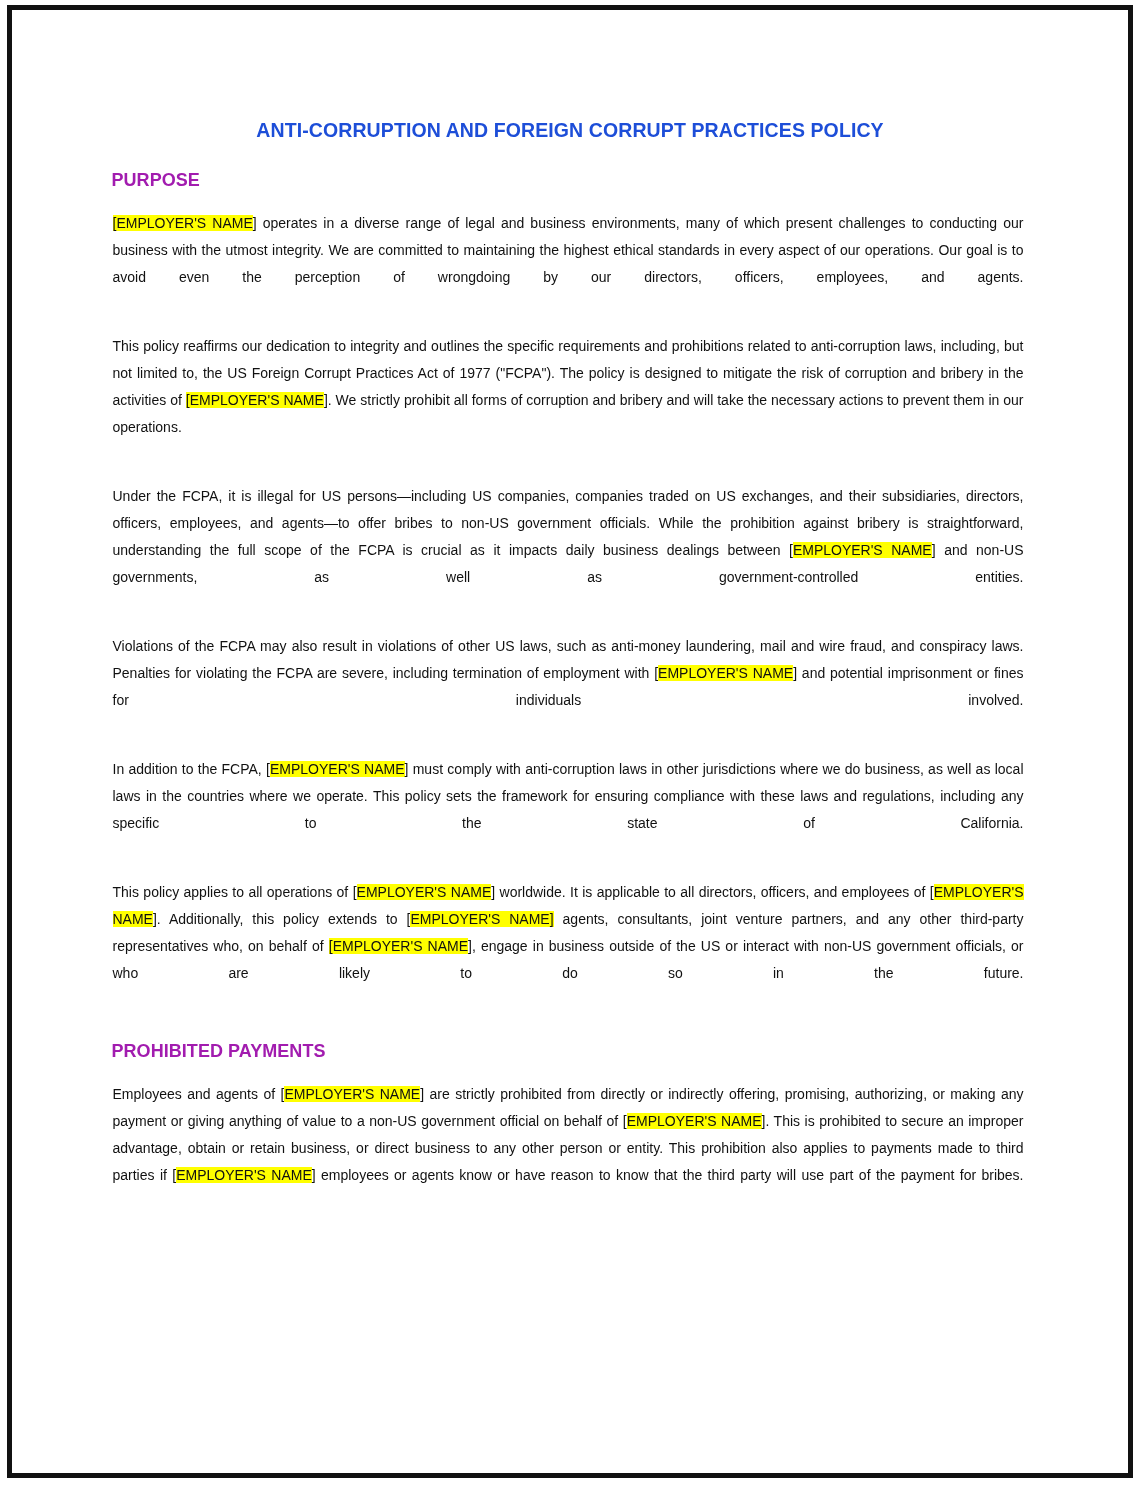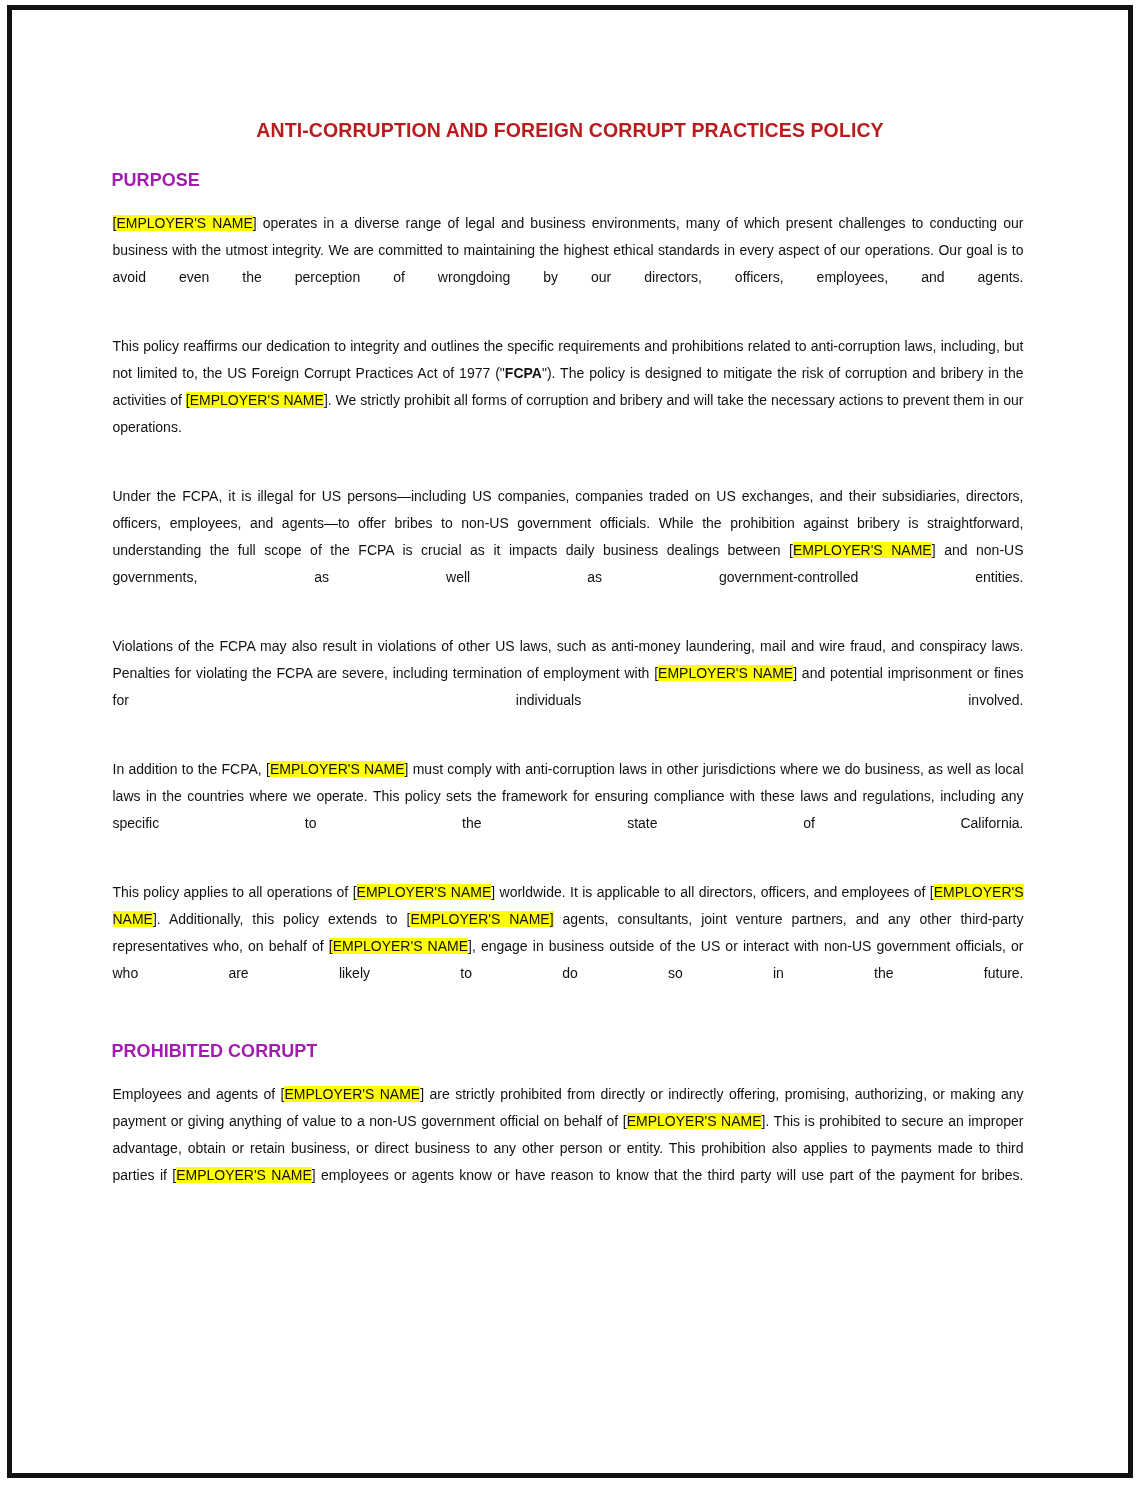--- a/index.html
+++ b/index.html
@@ -32,21 +32,21 @@
     height: 100%;
     box-sizing: border-box;
     padding: 0;
     background: #ffffff;
   }
   .doc-title {
     text-align: center;
     font-weight: bold;
     font-size: 19.5px;
     letter-spacing: 0.1px;
-    color: #b91c1c;
+    color: #1d4ed8;
     margin: 0;
     padding-top: 106px;
     line-height: 28px;
   }
   .content {
     margin: 0 auto;
     width: 913px;
     padding-left: 0px;
     box-sizing: border-box;
   }
@@ -77,40 +77,40 @@
   p.para::after {
     content: "";
     display: inline-block;
     width: 100%;
   }
   .hl {
     background-color: #ffff00;
     color: #111111;
   }
   b, .b {
-    font-weight: bold;
+    font-weight: normal;
   }
 </style>
 </head>
 <body>
 
 <div class="page-frame">
   <div class="page-inner">
 
     <h1 class="doc-title">ANTI-CORRUPTION AND FOREIGN CORRUPT PRACTICES POLICY</h1>
 
     <div class="content content-shift">
       <div id="sections-root">
           <h2 class="section-heading">PURPOSE</h2>
           <p class="para"><span class="hl">[EMPLOYER'S NAME</span><span>] operates in a diverse range of legal and business environments, many of which present challenges to conducting our business with the utmost integrity. We are committed to maintaining the highest ethical standards in every aspect of our operations. Our goal is to avoid even the perception of wrongdoing by our directors, officers, employees, and agents.</span></p>
           <p class="para"><span>This policy reaffirms our dedication to integrity and outlines the specific requirements and prohibitions related to anti-corruption laws, including, but not limited to, the US Foreign Corrupt Practices Act of 1977 ("</span><b>FCPA</b><span>"). The policy is designed to mitigate the risk of corruption and bribery in the activities of </span><span class="hl">[EMPLOYER'S NAME</span><span>]. We strictly prohibit all forms of corruption and bribery and will take the necessary actions to prevent them in our operations.</span></p>
           <p class="para"><span>Under the FCPA, it is illegal for US persons—including US companies, companies traded on US exchanges, and their subsidiaries, directors, officers, employees, and agents—to offer bribes to non-US government officials. While the prohibition against bribery is straightforward, understanding the full scope of the FCPA is crucial as it impacts daily business dealings between [</span><span class="hl">EMPLOYER'S NAME</span><span>] and non-US governments, as well as government-controlled entities.</span></p>
           <p class="para"><span>Violations of the FCPA may also result in violations of other US laws, such as anti-money laundering, mail and wire fraud, and conspiracy laws. Penalties for violating the FCPA are severe, including termination of employment with [</span><span class="hl">EMPLOYER'S NAME</span><span>] and potential imprisonment or fines for individuals involved.</span></p>
           <p class="para"><span>In addition to the FCPA, [</span><span class="hl">EMPLOYER'S NAME</span><span>] must comply with anti-corruption laws in other jurisdictions where we do business, as well as local laws in the countries where we operate. This policy sets the framework for ensuring compliance with these laws and regulations, including any specific to the state of California.</span></p>
           <p class="para"><span>This policy applies to all operations of [</span><span class="hl">EMPLOYER'S NAME</span><span>] worldwide. It is applicable to all directors, officers, and employees of [</span><span class="hl">EMPLOYER'S NAME</span><span>]. Additionally, this policy extends to [</span><span class="hl">EMPLOYER'S NAME]</span><span> agents, consultants, joint venture partners, and any other third-party representatives who, on behalf of </span><span class="hl">[EMPLOYER'S NAME</span><span>], engage in business outside of the US or interact with non-US government officials, or who are likely to do so in the future.</span></p>
-          <h2 class="section-heading">PROHIBITED CORRUPT</h2>
+          <h2 class="section-heading">PROHIBITED PAYMENTS</h2>
           <p class="para"><span>Employees and agents of [</span><span class="hl">EMPLOYER'S NAME</span><span>] are strictly prohibited from directly or indirectly offering, promising, authorizing, or making any payment or giving anything of value to a non-US government official on behalf of [</span><span class="hl">EMPLOYER'S NAME</span><span>]. This is prohibited to secure an improper advantage, obtain or retain business, or direct business to any other person or entity. This prohibition also applies to payments made to third parties if [</span><span class="hl">EMPLOYER'S NAME</span><span>] employees or agents know or have reason to know that the third party will use part of the payment for bribes.</span></p>
         </div>
 
     </div>
 
   </div>
 </div>
 
 </body></html>

